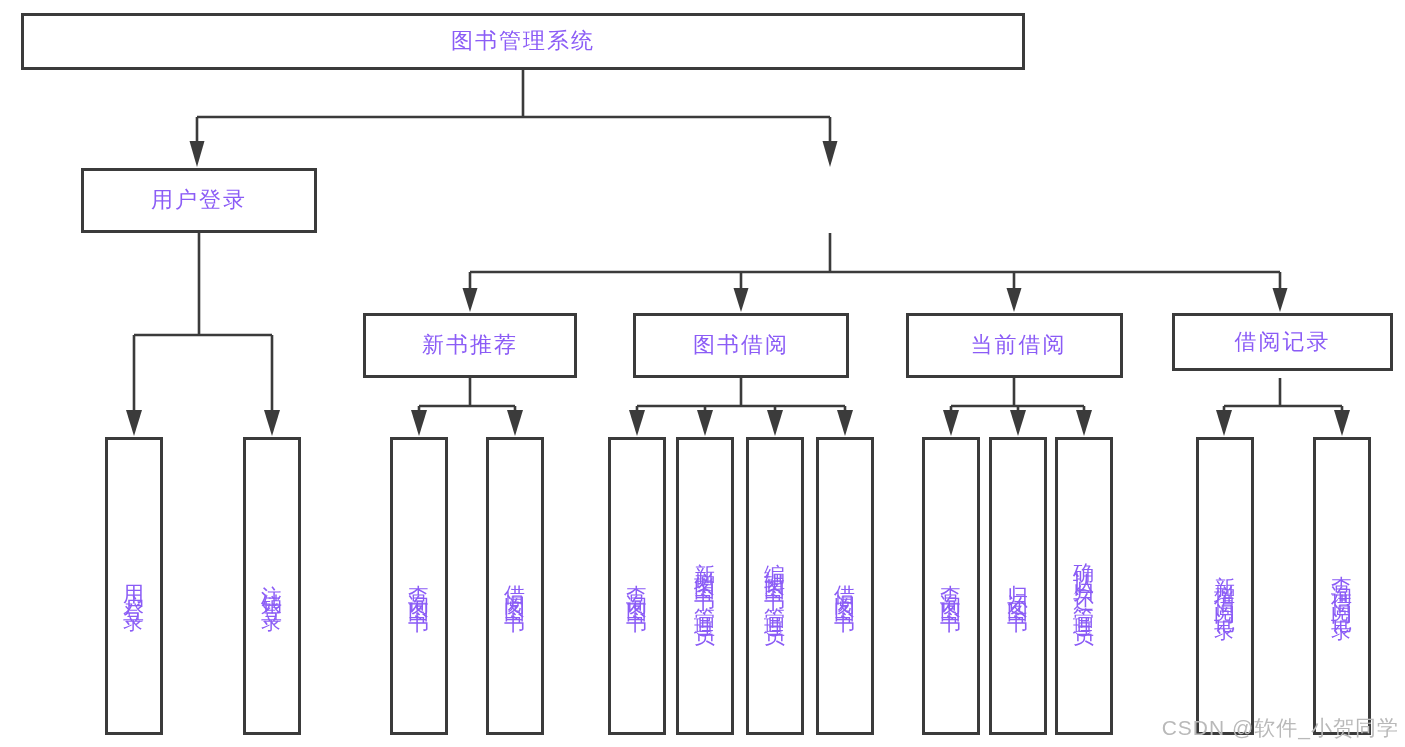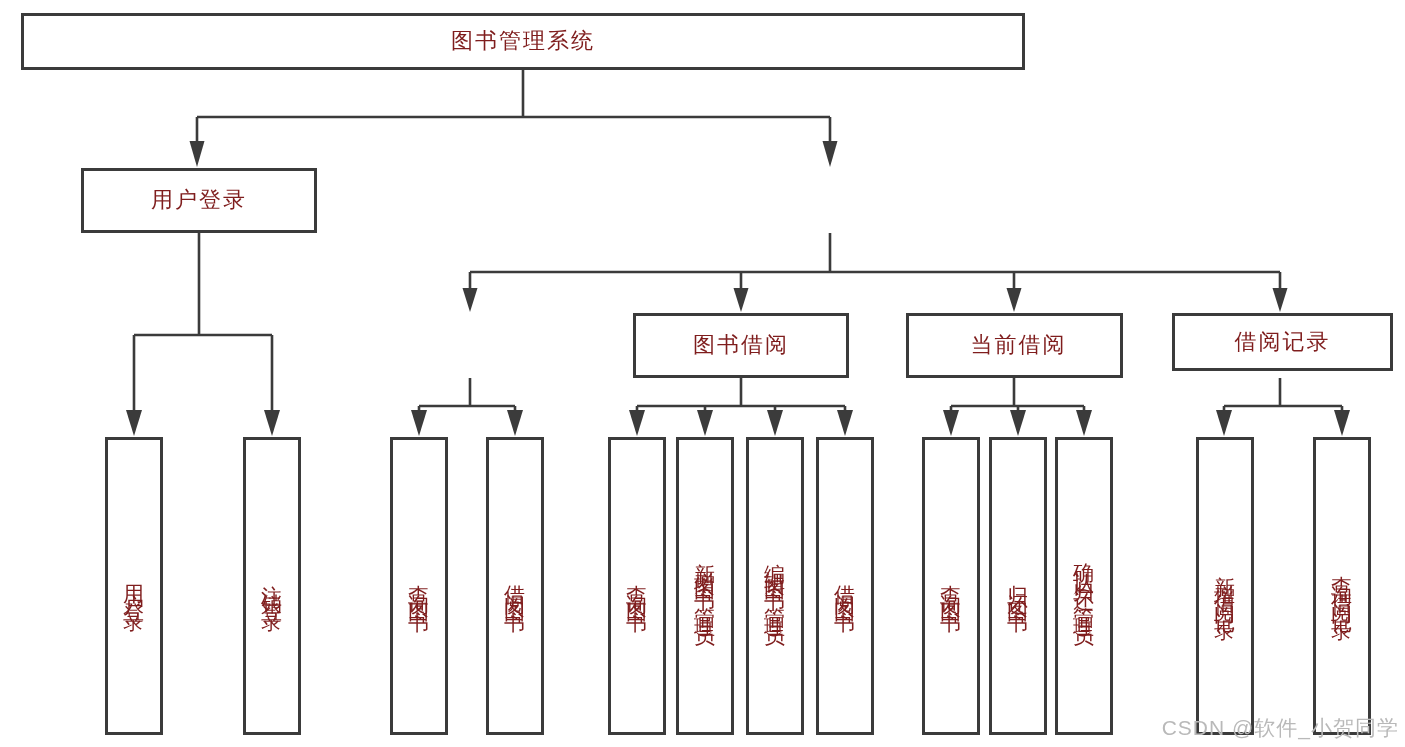--- a/index.html
+++ b/index.html
@@ -22,21 +22,21 @@
     z-index: 1;
   }
   .node {
     position: absolute;
     box-sizing: border-box;
     border: 3px solid #3b3b3b;
     background: #ffffff;
     display: flex;
     align-items: center;
     justify-content: center;
-    color: #7f1d1d;
+    color: #8b5cf6;
     font-size: 22px;
     letter-spacing: 2px;
     z-index: 2;
     text-align: center;
     line-height: 1.2;
   }
   .leaf {
     writing-mode: vertical-rl;
     text-orientation: mixed;
     font-size: 21px;
@@ -114,20 +114,21 @@
       <polygon points="1076,410 1092,410 1084,436"></polygon>
       <polygon points="1216,410 1232,410 1224,436"></polygon>
       <polygon points="1334,410 1350,410 1342,436"></polygon>
     </g>
   </svg>
 
   <div class="node n-root">图书管理系统</div>
 
   <div class="node n-login">用户登录</div>
 
+  <div class="node n-newbook">新书推荐</div>
   <div class="node n-borrow">图书借阅</div>
   <div class="node n-current">当前借阅</div>
   <div class="node n-records">借阅记录</div>
 
   <div class="node leaf lf lf-1">用户登录</div>
   <div class="node leaf lf lf-2">注销登录</div>
 
   <div class="node leaf lf lf-3">查询图书</div>
   <div class="node leaf lf lf-4">借阅图书</div>
 

